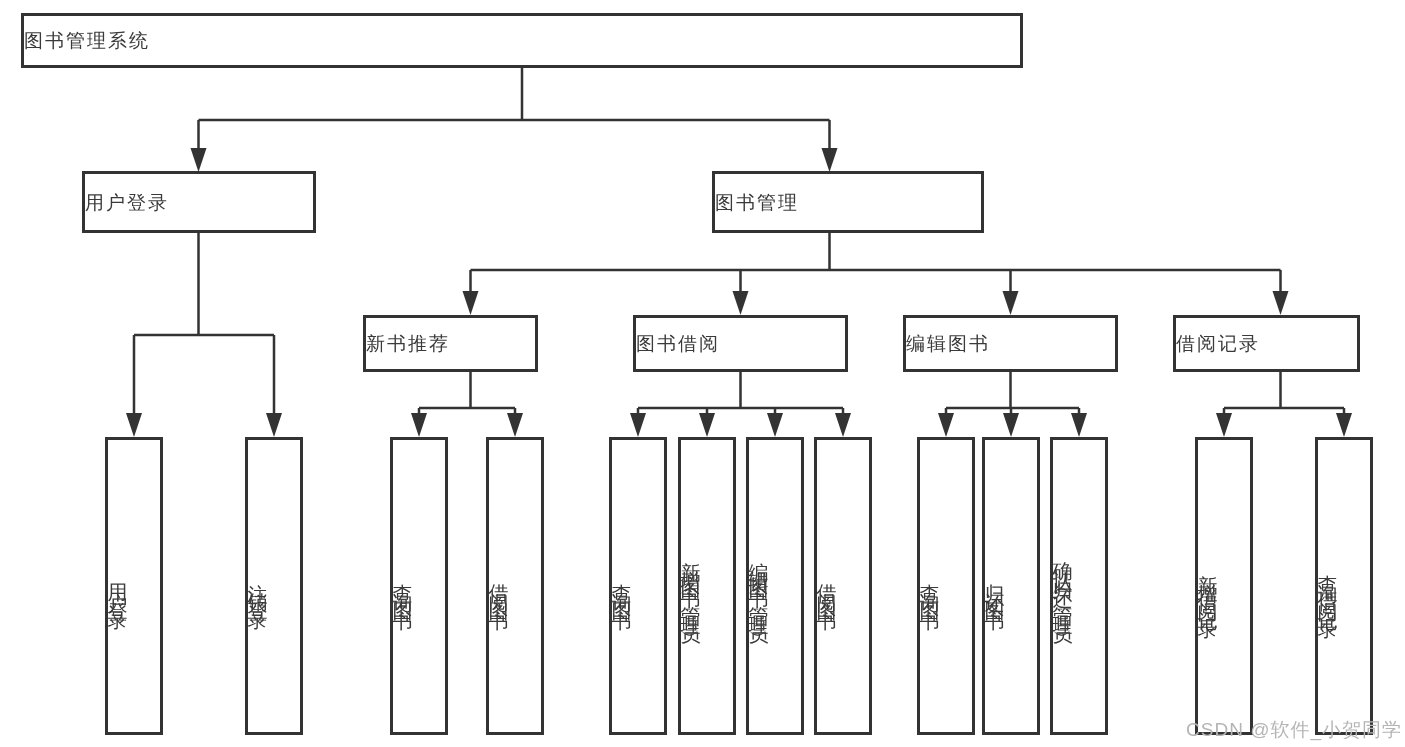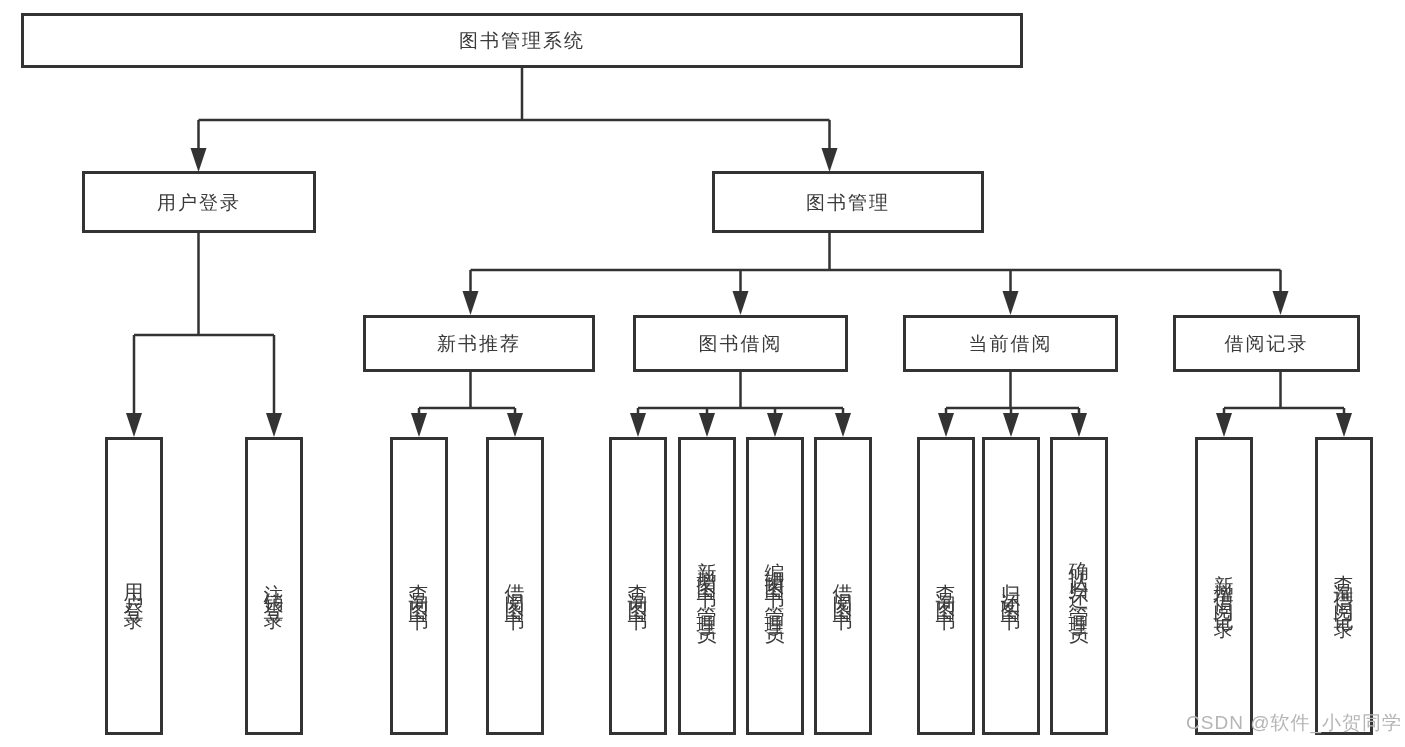--- a/index.html
+++ b/index.html
@@ -4,30 +4,30 @@
 <style>
   html,body { margin:0; padding:0; background:#ffffff; }
   .canvas {
     position:relative; width:1405px; height:747px; background:#ffffff;
     font-family:"Liberation Sans","DejaVu Sans",sans-serif; overflow:hidden;
   }
   .connectors { position:absolute; left:0; top:0; width:1405px; height:747px; }
   .box {
     position:absolute; box-sizing:border-box;
     border:3px solid #333333; background:#ffffff;
-    display:flex; align-items:center; justify-content:center;
+    display:flex; align-items:center; 
     font-size:19px; color:#3a3a3a; letter-spacing:2px; line-height:1;
   }
   .leaf { letter-spacing:0; }
   .leaf .vtext {
     writing-mode:vertical-rl; text-orientation:mixed;
     font-size:20px; letter-spacing:9px; line-height:1; color:#3a3a3a;
   }
   .watermark {
-    position:absolute; right:3px; bottom:15px;
+    position:absolute; right:3px; bottom:8px;
     font-size:19px; color:#b5b5b5; letter-spacing:1px; line-height:1;
   }
 </style>
 </head>
 <body>
 
 <div class="canvas">
 
   <svg class="connectors" viewBox="0 0 1405 747" xmlns="http://www.w3.org/2000/svg">
     <path fill="none" stroke="#333333" stroke-width="2.5" d="
@@ -68,28 +68,28 @@
     <span>图书管理系统</span>
   </div>
 
   <div class="box" style="left:82px; top:171px; width:234px; height:62px;">
     <span>用户登录</span>
   </div>
   <div class="box" style="left:712px; top:171px; width:272px; height:62px;">
     <span>图书管理</span>
   </div>
 
-  <div class="box" style="left:363px; top:315px; width:232px; height:57px;">
+  <div class="box" style="left:363px; top:315px; width:175px; height:57px;">
     <span>新书推荐</span>
   </div>
   <div class="box" style="left:633px; top:315px; width:215px; height:57px;font-family:Liberation Serif, serif;">
     <span>图书借阅</span>
   </div>
   <div class="box" style="left:903px; top:315px; width:215px; height:57px;">
-    <span>当前借阅</span>
+    <span>编辑图书</span>
   </div>
   <div class="box" style="left:1173px; top:315px; width:187px; height:57px;">
     <span>借阅记录</span>
   </div>
 
   <div class="box leaf" style="left:105px; top:437px; width:58px; height:298px;">
     <span class="vtext">用户登录</span>
   </div>
   <div class="box leaf" style="left:245px; top:437px; width:58px; height:298px;">
     <span class="vtext">注销登录</span>

